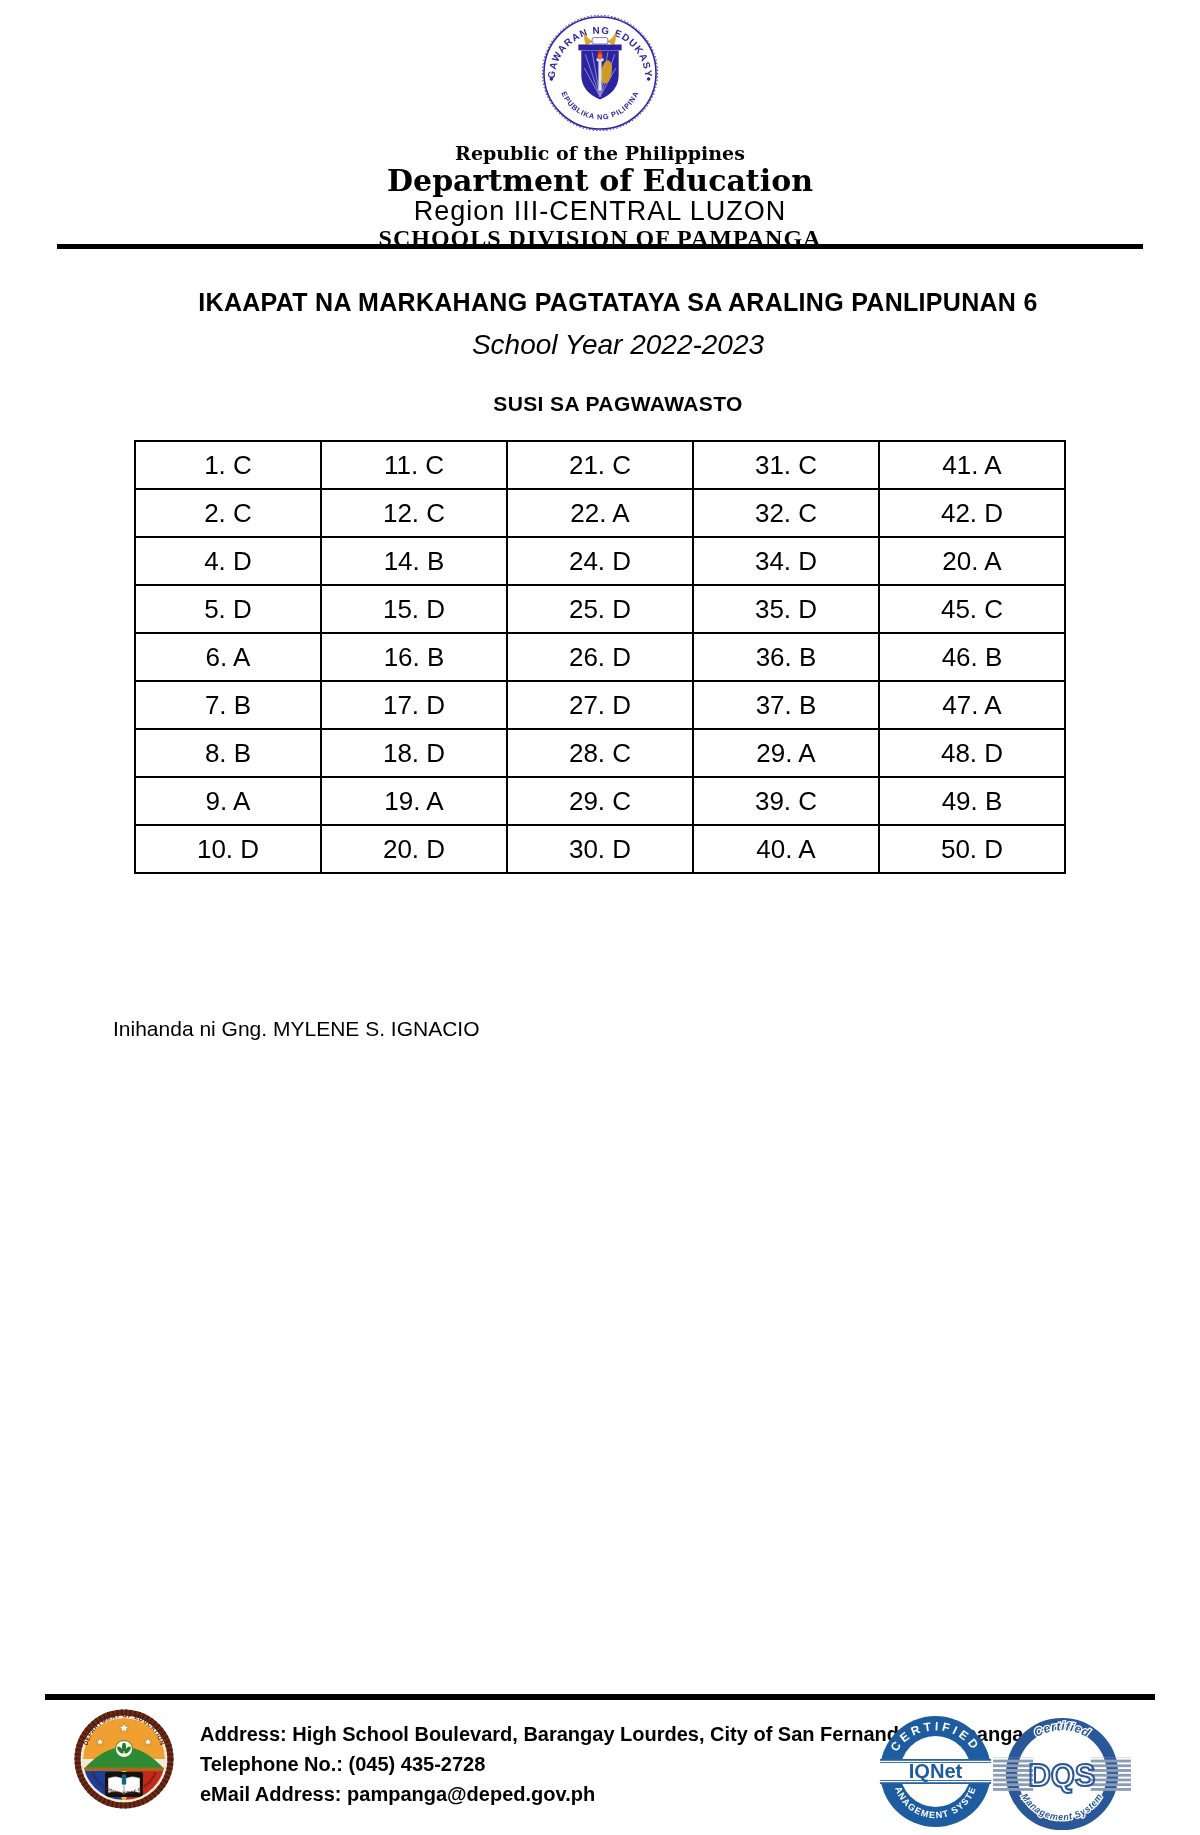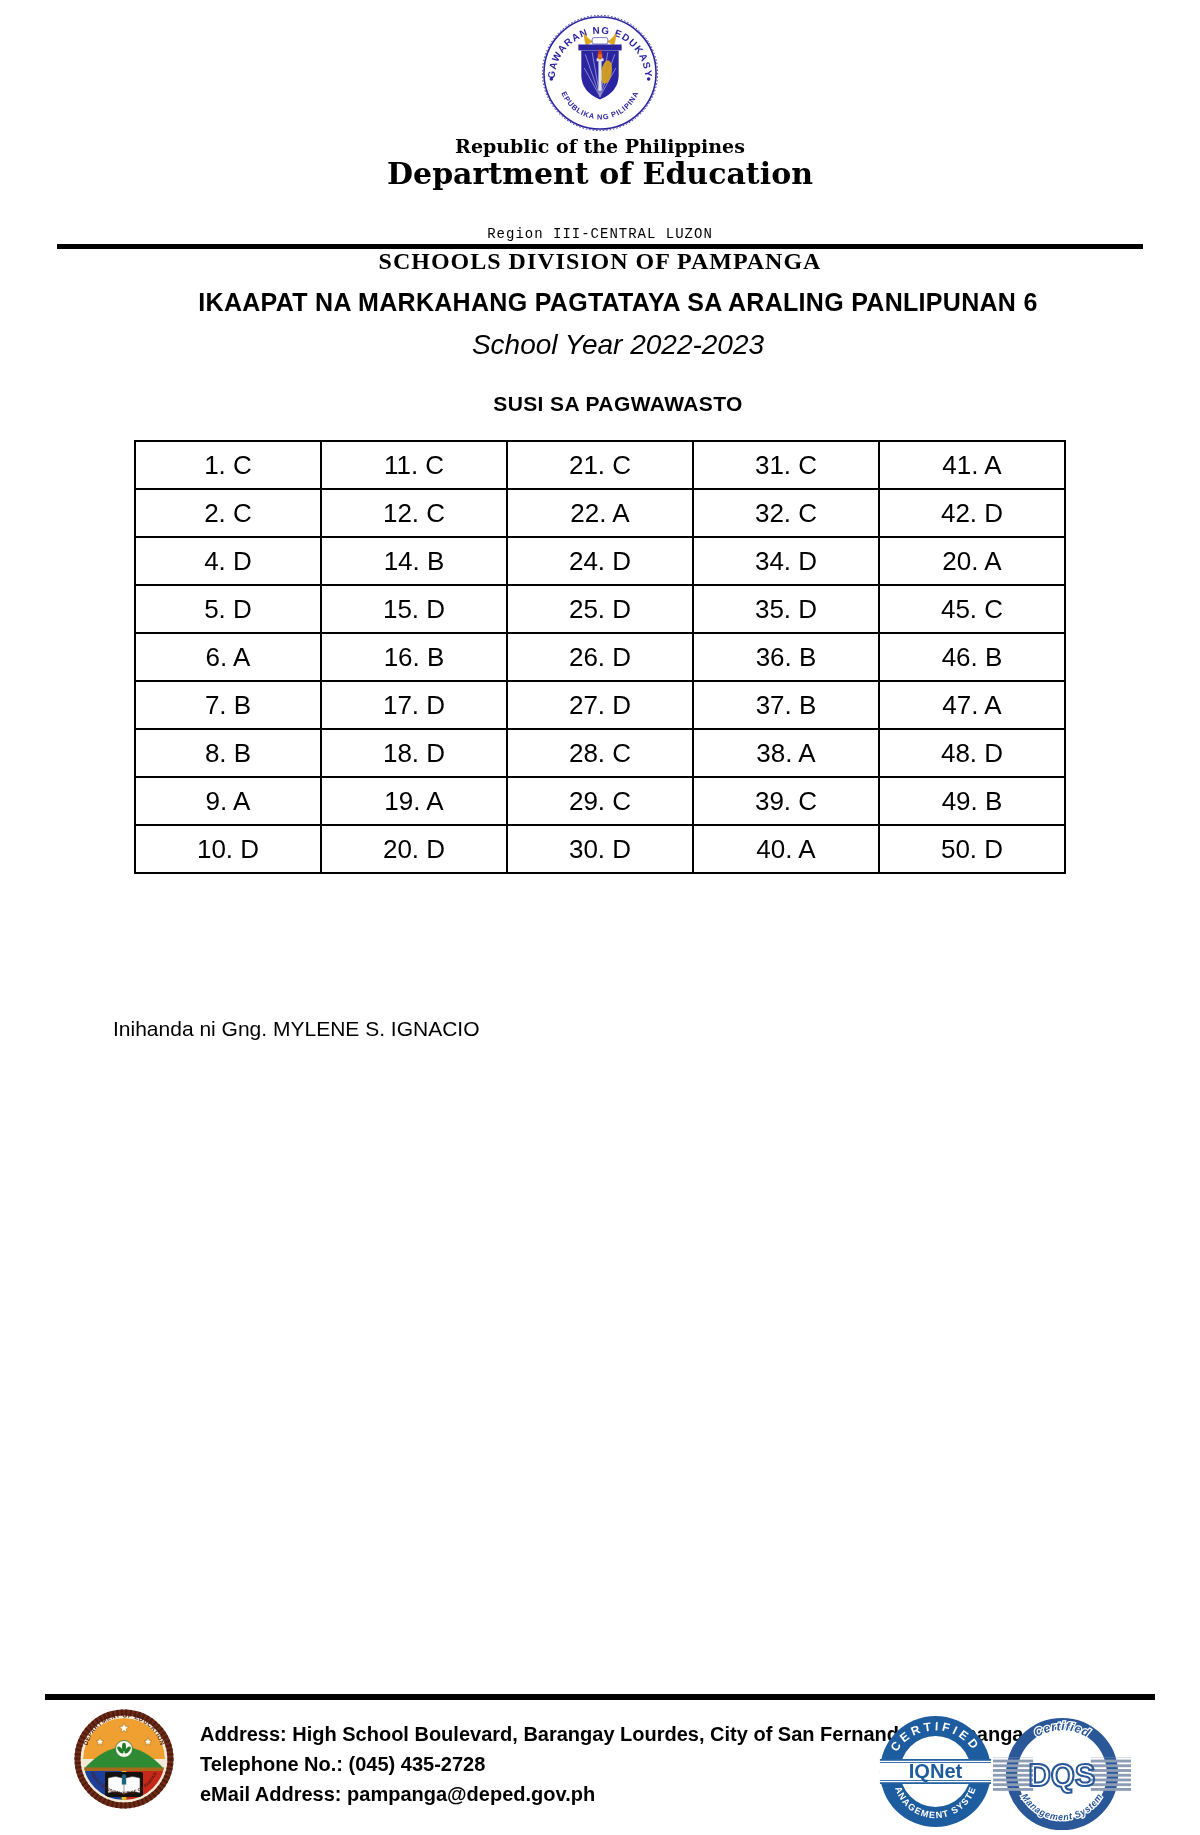--- a/index.html
+++ b/index.html
@@ -6,23 +6,23 @@
   html,body { background:#ffffff; }
   body {
     width:1200px; height:1835px; position:relative;
     font-family:"Liberation Sans", sans-serif; color:#000;
   }
   .page { position:absolute; inset:0; background:#fff; overflow:hidden; }
 
   
   .header { position:absolute; top:14px; left:0; width:100%; text-align:center; }
   .seal-wrap { display:block; margin:0 auto; }
-  .republic   { font-family:"DejaVu Serif", serif; font-weight:bold; font-size:19px; line-height:22px; margin-top:3px; }
+  .republic   { font-family:"DejaVu Serif", serif; font-weight:bold; font-size:19px; line-height:22px; margin-top:10px; }
   .department { font-family:"DejaVu Serif", serif; font-weight:bold; font-size:30px; line-height:34px; }
-  .region     { font-family:Liberation Mono, monospace; font-size:14px; line-height:26px; letter-spacing:1px;margin-top:30px; }
+  .region     { font-family:Liberation Sans, sans-serif; font-size:27px; line-height:26px; letter-spacing:1px; }
   .division   { font-family:"Liberation Serif", serif; font-weight:bold; font-size:24px; line-height:28px; letter-spacing:1px; }
   .header-rule { position:absolute; top:244px; left:57px; width:1086px; height:5px; background:#000; }
 
   
   .title-block { position:absolute; top:288px; left:0; width:100%; text-align:center;padding-left:36px; }
   .doc-title   { font-size:25px; font-weight:bold; letter-spacing:.3px; }
   .school-year { font-size:28px; margin-top:12px;font-style:italic; }
   .key-heading { position:absolute; top:392px; left:0; width:100%; text-align:center;
                  font-size:21px; font-weight:bold; letter-spacing:.4px;padding-left:36px; }
 
@@ -145,21 +145,21 @@
           <td>7. B</td>
           <td>17. D</td>
           <td>27. D</td>
           <td>37. B</td>
           <td>47. A</td>
         </tr>
         <tr>
           <td>8. B</td>
           <td>18. D</td>
           <td>28. C</td>
-          <td>38. A</td>
+          <td>29. A</td>
           <td>48. D</td>
         </tr>
         <tr>
           <td>9. A</td>
           <td>19. A</td>
           <td>29. C</td>
           <td>39. C</td>
           <td>49. B</td>
         </tr>
         <tr>

